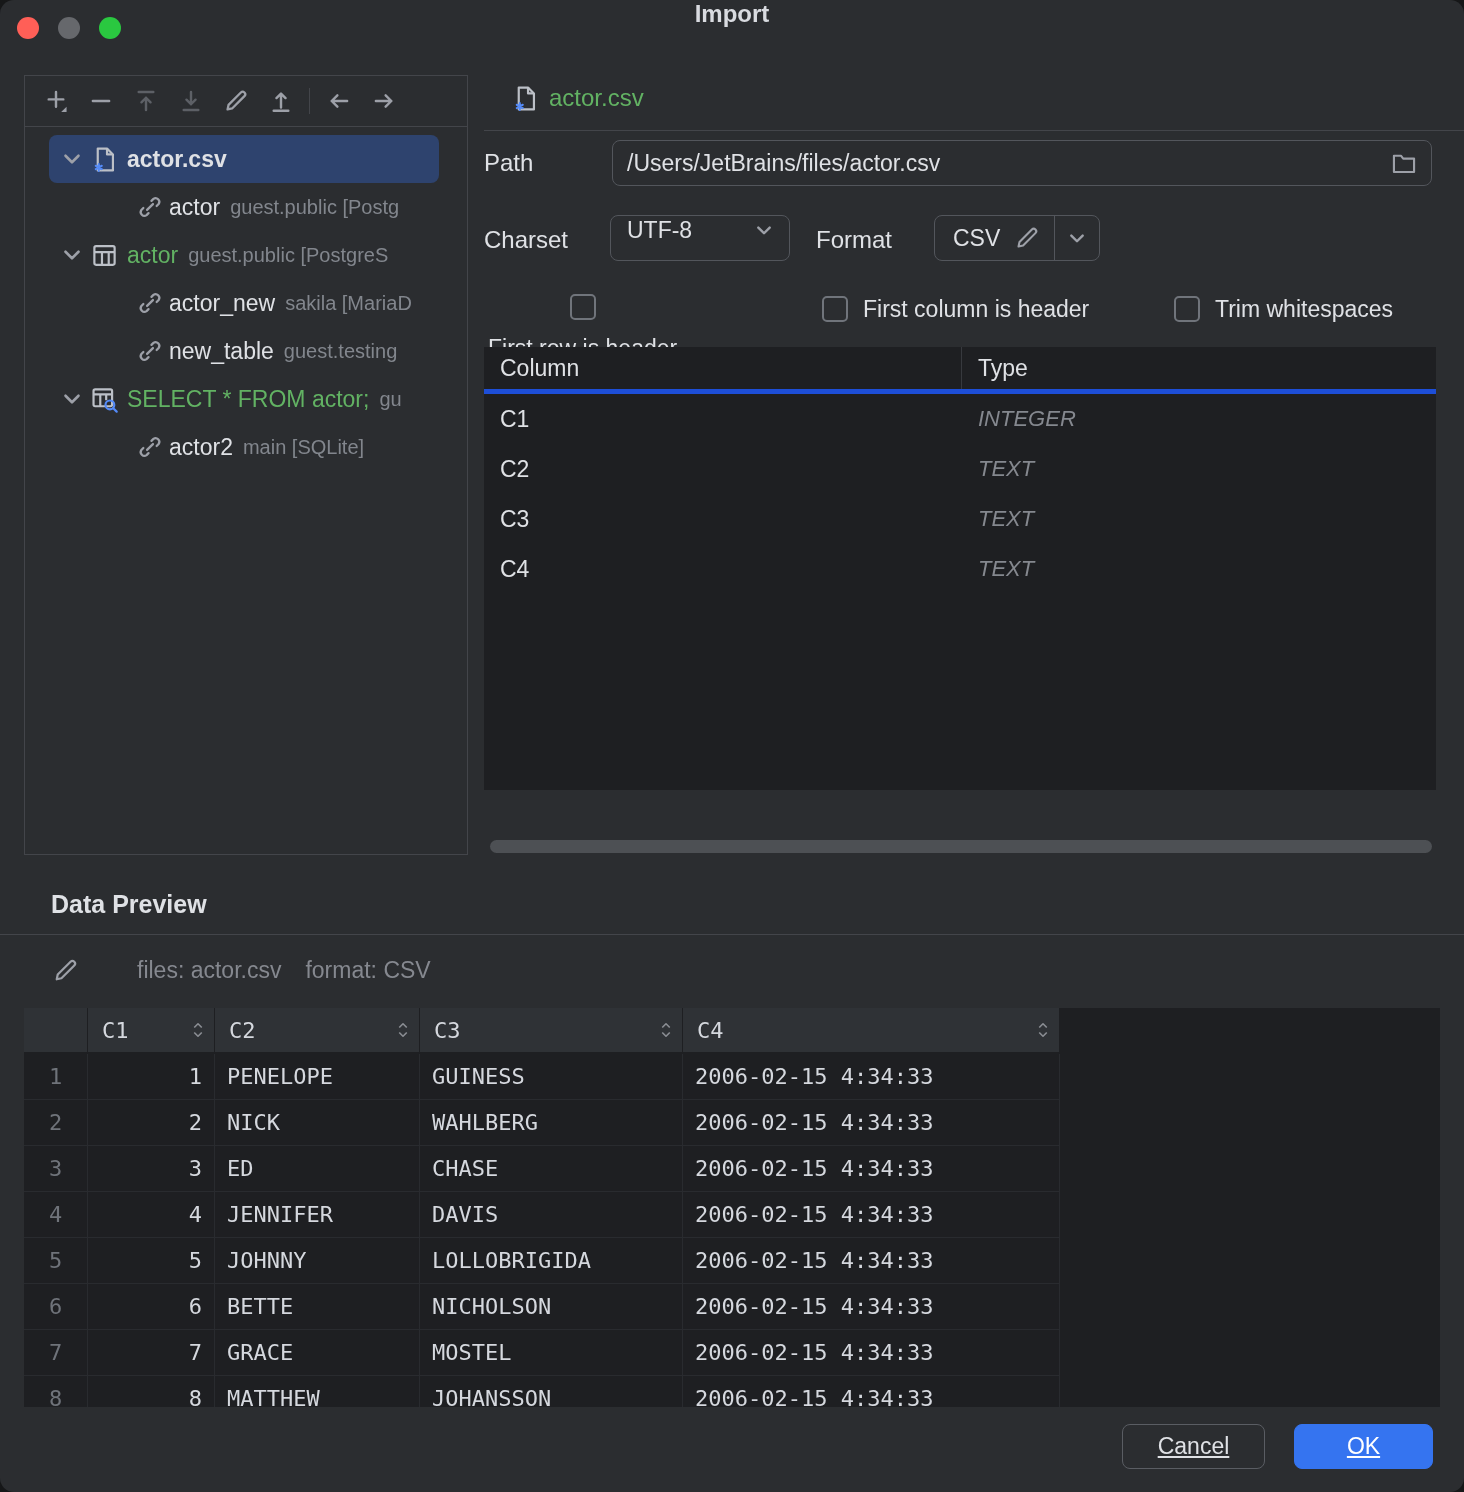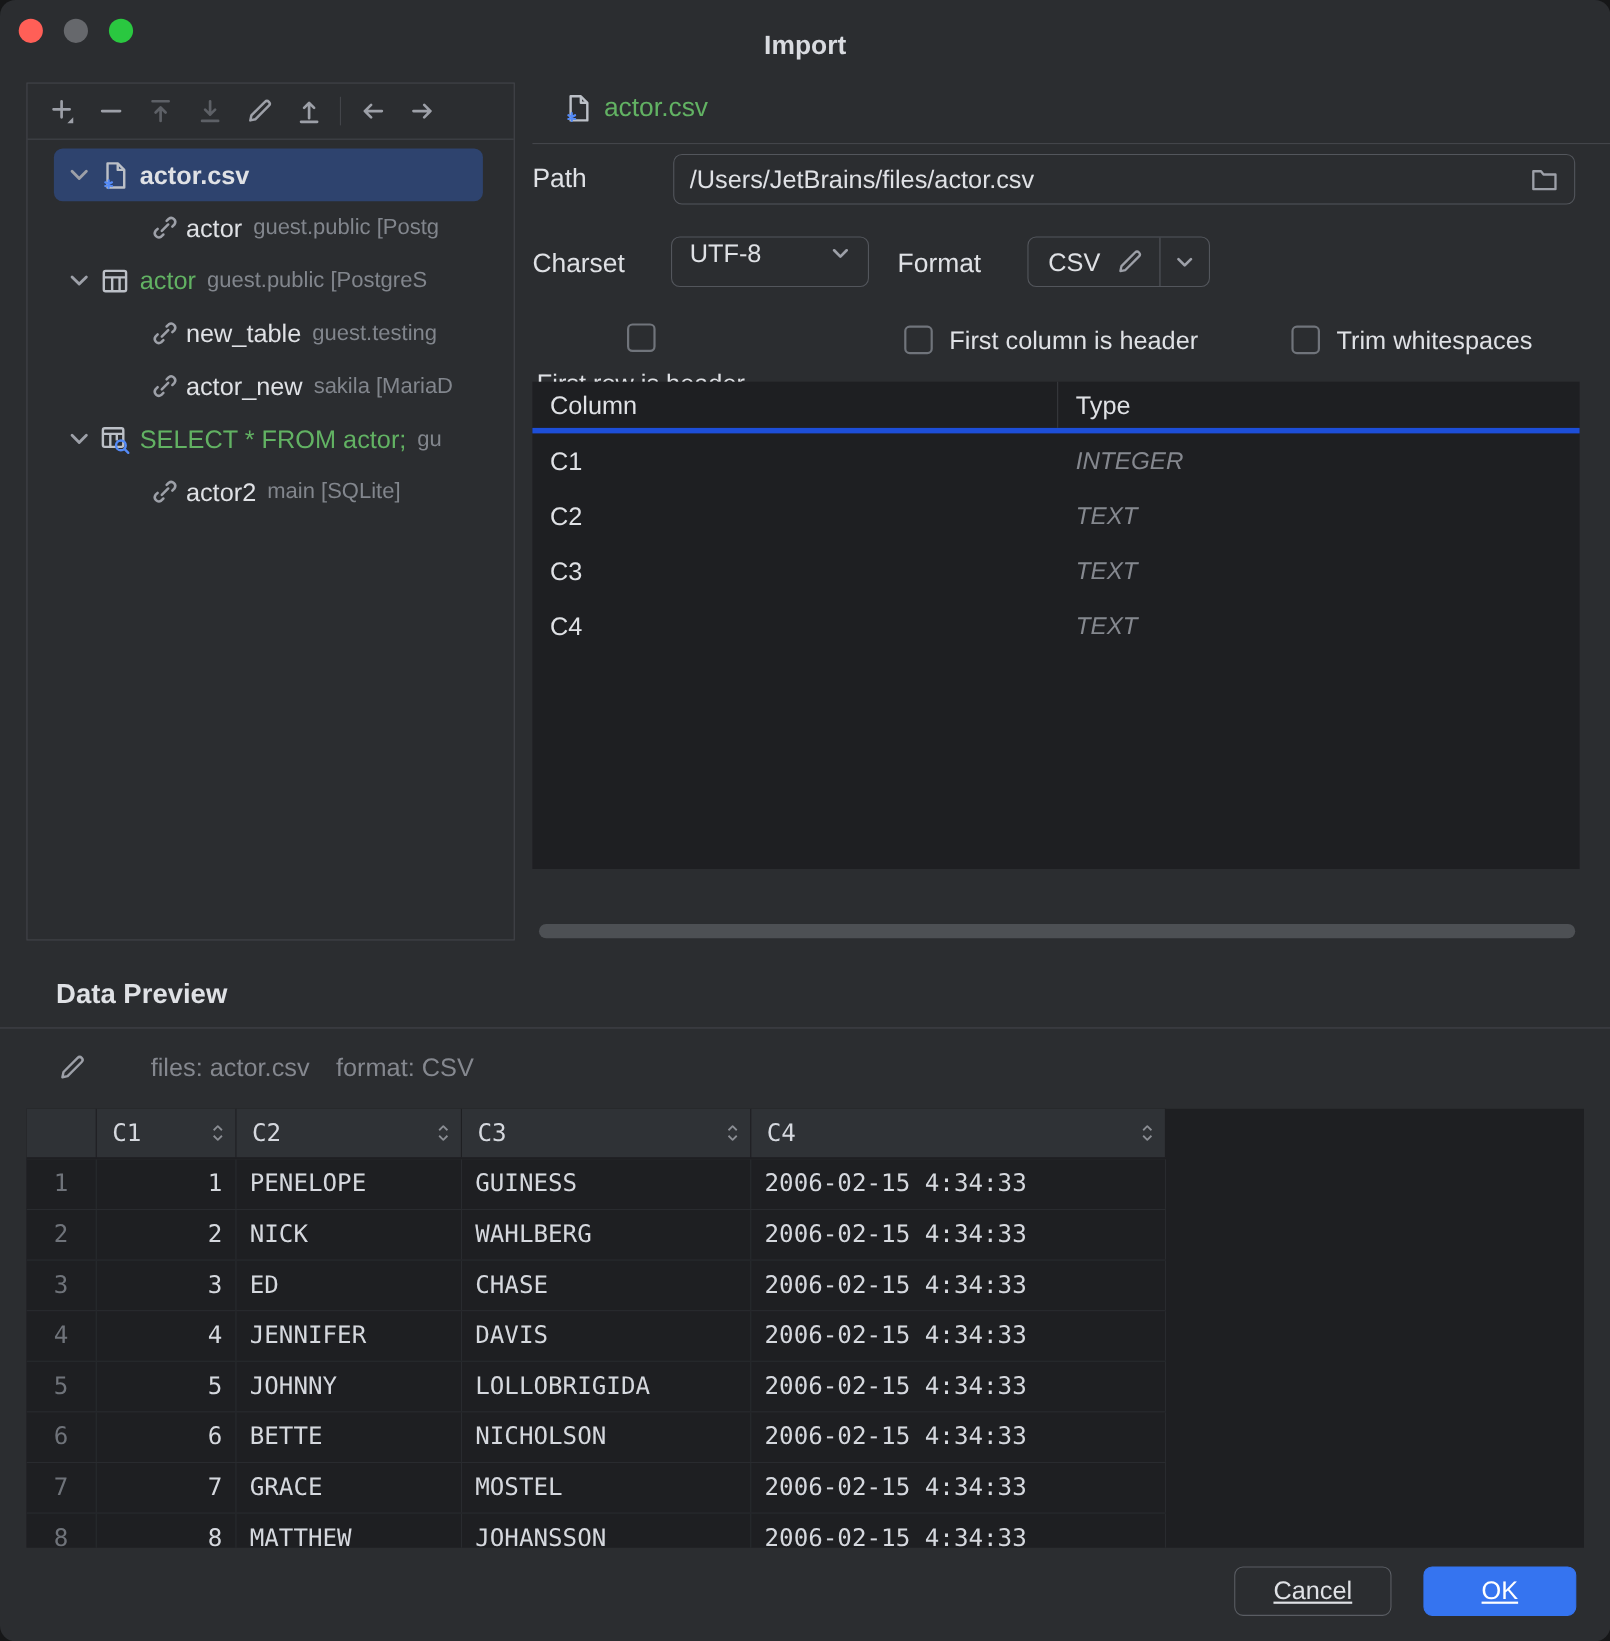--- a/index.html
+++ b/index.html
@@ -2,21 +2,21 @@
 <html><head>
 <meta charset="utf-8">
 <style>
   html,body{margin:0;padding:0;background:#161718;}
   .window{
     position:relative;width:1464px;height:1492px;background:#2b2d30;
     border-radius:14px;overflow:hidden;
     font-family:"Liberation Sans","DejaVu Sans",sans-serif;color:#dfe1e5;
   }
   
-  .titlebar{position:absolute;top:0;left:0;right:0;height:56px;display:flex;align-items:flex-end;justify-content:center;}
+  .titlebar{position:absolute;top:0;left:0;right:0;height:56px;display:flex;align-items:flex-start;justify-content:center;}
   .title{font-size:24px;font-weight:bold;color:#d9dbe0;}
   .traffic{position:absolute;left:17px;top:17px;display:flex;gap:19px;}
   .tl{width:22px;height:22px;border-radius:50%;}
   .tl.red{background:#ff5f57}.tl.gray{background:#66686c}.tl.green{background:#2ac840}
 
   
   .left-panel{position:absolute;left:24px;top:75px;width:444px;height:780px;
     border:1px solid #43454a;box-sizing:border-box;background:#2b2d30;}
   .toolbar{height:50px;border-bottom:1px solid #43454a;display:flex;align-items:center;padding:0 8px;}
   .tbtn{width:45px;height:38px;display:flex;align-items:center;justify-content:center;color:#9da0a8;cursor:default;}
@@ -193,32 +193,32 @@
         <span class="t-label green">actor</span>
         <span class="t-detail">guest.public [PostgreS</span>
       </div>
 
       <div class="tree-row lvl1">
         <svg class="chev" viewBox="0 0 16 16" fill="none" stroke="currentColor" stroke-width="1.4" stroke-linecap="round">
             <path d="M6.2 9.8l3.6-3.6"></path>
             <path d="M8.9 4.2l1.2-1.2a2.3 2.3 0 013.2 3.2l-1.2 1.2"></path>
             <path d="M7.1 11.8l-1.2 1.2a2.3 2.3 0 01-3.2-3.2l1.2-1.2"></path>
           </svg>
-        <span class="t-label">new_table</span>
-        <span class="t-detail">guest.testing</span>
+        <span class="t-label">actor_new</span>
+        <span class="t-detail">sakila [MariaD</span>
       </div>
 
       <div class="tree-row lvl1">
         <svg class="chev" viewBox="0 0 16 16" fill="none" stroke="currentColor" stroke-width="1.4" stroke-linecap="round">
             <path d="M6.2 9.8l3.6-3.6"></path>
             <path d="M8.9 4.2l1.2-1.2a2.3 2.3 0 013.2 3.2l-1.2 1.2"></path>
             <path d="M7.1 11.8l-1.2 1.2a2.3 2.3 0 01-3.2-3.2l1.2-1.2"></path>
           </svg>
-        <span class="t-label">actor_new</span>
-        <span class="t-detail">sakila [MariaD</span>
+        <span class="t-label">new_table</span>
+        <span class="t-detail">guest.testing</span>
       </div>
 
       <div class="tree-row lvl0">
         <svg class="chev" viewBox="0 0 16 16" fill="none" stroke="currentColor" stroke-width="1.6" stroke-linecap="round" stroke-linejoin="round">
             <path d="M4 6l4 4 4-4"></path>
           </svg>
         <svg class="tree-icon" viewBox="0 0 16 16" fill="none" stroke="currentColor" stroke-width="1.3">
             <rect x="1.5" y="2" width="11" height="10" rx="1"></rect>
             <path d="M1.5 5h11M5.5 5v7M9 5v3.5"></path>
             <g stroke="#548af7">

